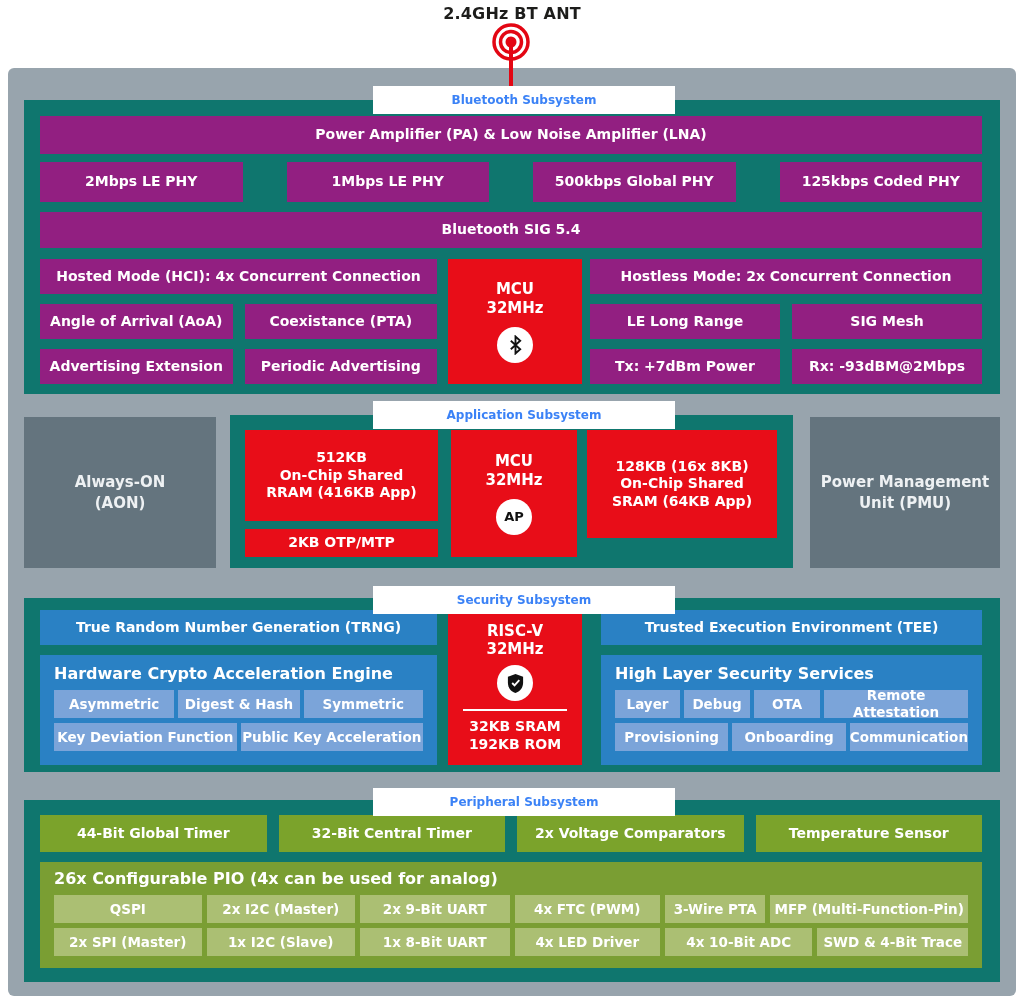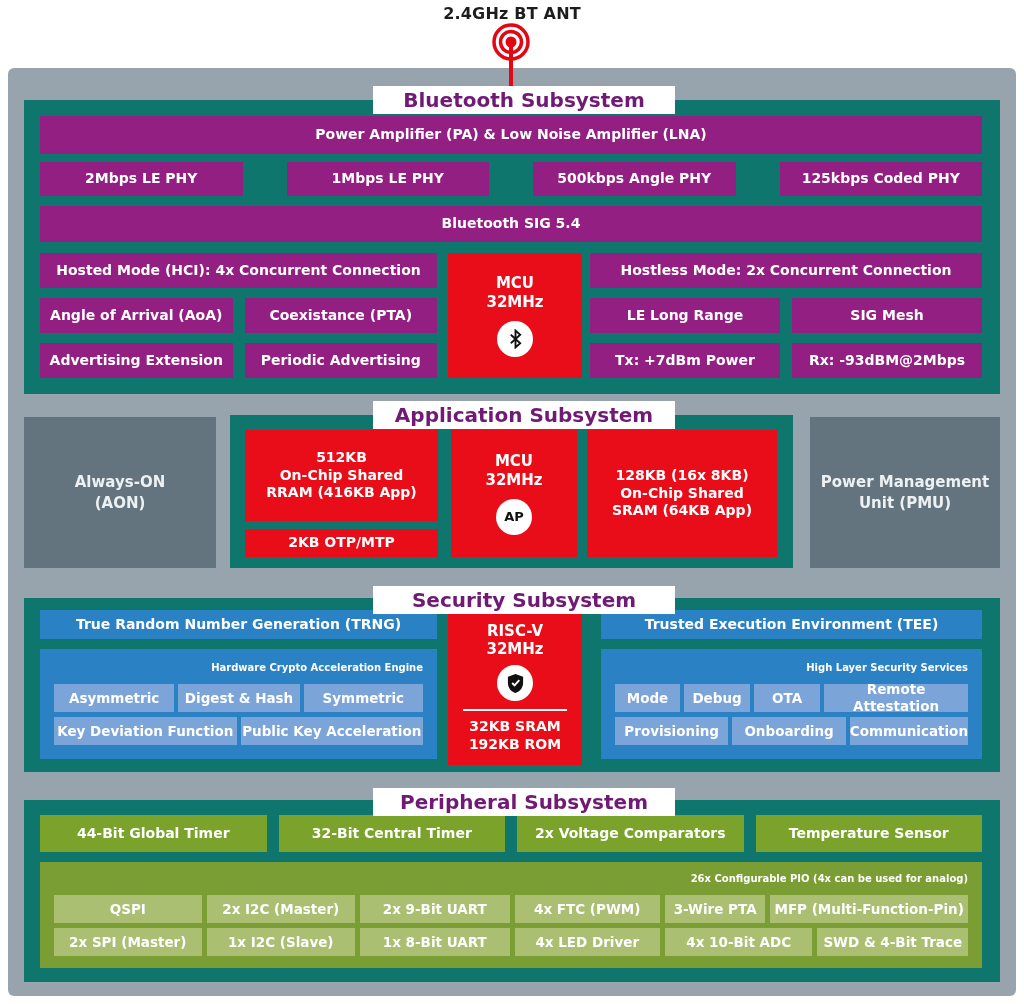--- a/index.html
+++ b/index.html
@@ -9,21 +9,21 @@
          background:var(--frame-gray,#98a4ad);border-radius:6px;}
   
   .ant-label{position:absolute;left:0;top:4px;width:1024px;text-align:center;
              font-size:16px;font-weight:700;color:#1d1d1b;letter-spacing:.2px;z-index:5;}
   .ant-stem{position:absolute;left:509px;top:42px;width:4px;height:48px;
             background:var(--antenna-red,#e30613);z-index:3;}
   .ant-icon{position:absolute;left:489px;top:20px;z-index:4;}
   
   .tab{position:absolute;left:373px;width:302px;height:28px;background:#ffffff;
        display:flex;align-items:center;justify-content:center;z-index:4;
-       font-size:20px;font-weight:600;color:#701a75;}
+       font-size:12px;font-weight:600;color:#3b82f6;}
   
   .panel{position:absolute;background:#0f766e;z-index:2;box-sizing:border-box;}
   .bt-panel{left:24px;top:100px;width:976px;height:294px;padding:16px 18px 16px 16px;}
   .app-panel{left:230px;top:415px;width:563px;height:153px;padding:15px 15px 11px 15px;display:flex;}
   .sec-panel{left:24px;top:598px;width:976px;height:174px;padding:12px 18px 7px 16px;display:flex;}
   .per-panel{left:24px;top:800px;width:976px;height:182px;padding:15px 18px 14px 16px;}
   .side-block{position:absolute;z-index:2;background:var(--slate,#64747e);
               display:flex;align-items:center;justify-content:center;text-align:center;
               color:#eef1f3;font-size:15px;font-weight:600;white-space:pre-line;line-height:1.35;}
   .aon{left:24px;top:417px;width:192px;height:151px;}
@@ -35,48 +35,48 @@
   .red{background:var(--red,#e80d18);}
   .blue{background:var(--blue,#2a81c4);}
   .lblue{background:var(--light-blue,#7ba4d9);}
   .green{background:var(--green,#7ba32b);}
   .greenc{background:var(--green-dark,#7a9e33);}
   .lgreen{background:var(--light-green,#abbf73);}
   .row{display:flex;gap:12px;}
   .row .block{flex:1;}
   
   .bt-pa{height:38px;margin-bottom:8px;}
-  .bt-phy{height:34px;margin-bottom:10px;gap:44px;}
+  .bt-phy{height:40px;margin-bottom:10px;gap:44px;}
   .bt-sig{height:36px;margin-bottom:11px;}
   .bt-mid{display:flex;height:125px;justify-content:center;}
   .bt-col{display:flex;flex-direction:column;gap:10px;}
   .bt-col-l{width:397px;}
   .bt-col-r{flex:1;}
   .bt-col .block{height:35px;}
   .bt-col .row{flex:none;}
   .mcu{width:134px;margin:0 8px 0 11px;display:flex;flex-direction:column;
        align-items:center;justify-content:center;gap:4px;}
   .mcu-line{color:#fff;font-size:15px;font-weight:600;line-height:1.25;text-align:center;}
   .badge{width:36px;height:36px;border-radius:50%;background:#ffffff;display:flex;
          align-items:center;justify-content:center;margin-top:6px;}
   .badge-ap{font-size:13px;font-weight:700;color:#111;margin-top:6px;}
   
   .app-colstack{width:193px;display:flex;flex-direction:column;gap:8px;}
   .app-rram{flex:1;white-space:pre-line;}
   .app-otp{height:28px;}
   .app-mcu{width:126px;margin:0 10px 0 13px;height:127px;}
-  .app-sram{width:190px;height:127px;white-space:pre-line;}
+  .app-sram{width:190px;height:108px;white-space:pre-line;}
   
   .sec-col{display:flex;flex-direction:column;gap:10px;}
   .sec-col-l{width:397px;}
   .sec-col-r{flex:1;padding-left:11px;}
-  .sec-bar{height:29px;}
+  .sec-bar{height:35px;}
   .subpanel{height:110px;box-sizing:border-box;padding:8px 14px 0 14px;
             display:flex;flex-direction:column;}
-  .subpanel-title{color:#fff;font-size:10px;font-weight:600;text-align:right;
+  .subpanel-title{color:#fff;font-size:16px;font-weight:600;text-align:left;
                   height:22px;line-height:22px;margin-bottom:5px;}
   .subrow{display:flex;gap:4px;height:28px;margin-bottom:5px;}
   .subrow .block{font-size:13.5px;}
   .riscv{width:134px;margin:0 8px 0 11px;height:155px;display:flex;flex-direction:column;
          align-items:center;justify-content:center;}
   .riscv-div{width:104px;height:2px;background:#ffffff;margin:8px 0 6px 0;}
   .riscv-mem{color:#fff;font-size:14px;font-weight:600;white-space:pre-line;
              text-align:center;line-height:1.3;}
   
   .per-timers{height:37px;margin-bottom:10px;}
@@ -101,21 +101,21 @@
   <div class="frame"></div>
 
   <div class="tab" style="top:86px;">
     <span>Bluetooth Subsystem</span>
   </div>
   <div class="panel bt-panel">
     <div class="block purple bt-pa">Power Amplifier (PA) &amp; Low Noise Amplifier (LNA)</div>
     <div class="row bt-phy">
       <div class="block purple">2Mbps LE PHY</div>
       <div class="block purple">1Mbps LE PHY</div>
-      <div class="block purple">500kbps Angle PHY</div>
+      <div class="block purple">500kbps Global PHY</div>
       <div class="block purple">125kbps Coded PHY</div>
     </div>
     <div class="block purple bt-sig">Bluetooth SIG 5.4</div>
     <div class="bt-mid">
       <div class="bt-col bt-col-l">
         <div class="block purple">Hosted Mode (HCI): 4x Concurrent Connection</div>
         <div class="row">
           <div class="block purple">Angle of Arrival (AoA)</div>
           <div class="block purple">Coexistance (PTA)</div>
         </div>
@@ -207,21 +207,21 @@
       </div>
       <div class="riscv-div"></div>
       <div class="riscv-mem">32KB SRAM
 192KB ROM</div>
     </div>
     <div class="sec-col sec-col-r">
       <div class="block blue sec-bar">Trusted Execution Environment (TEE)</div>
       <div class="blue subpanel">
         <div class="subpanel-title">High Layer Security Services</div>
         <div class="subrow">
-          <div class="block lblue" style="flex:66;">Mode</div>
+          <div class="block lblue" style="flex:66;">Layer</div>
           <div class="block lblue" style="flex:67;">Debug</div>
           <div class="block lblue" style="flex:67;">OTA</div>
           <div class="block lblue" style="flex:146;">Remote Attestation</div>
         </div>
         <div class="subrow">
           <div class="block lblue" style="flex:118;">Provisioning</div>
           <div class="block lblue" style="flex:118;">Onboarding</div>
           <div class="block lblue" style="flex:121;">Communication</div>
         </div>
       </div>

